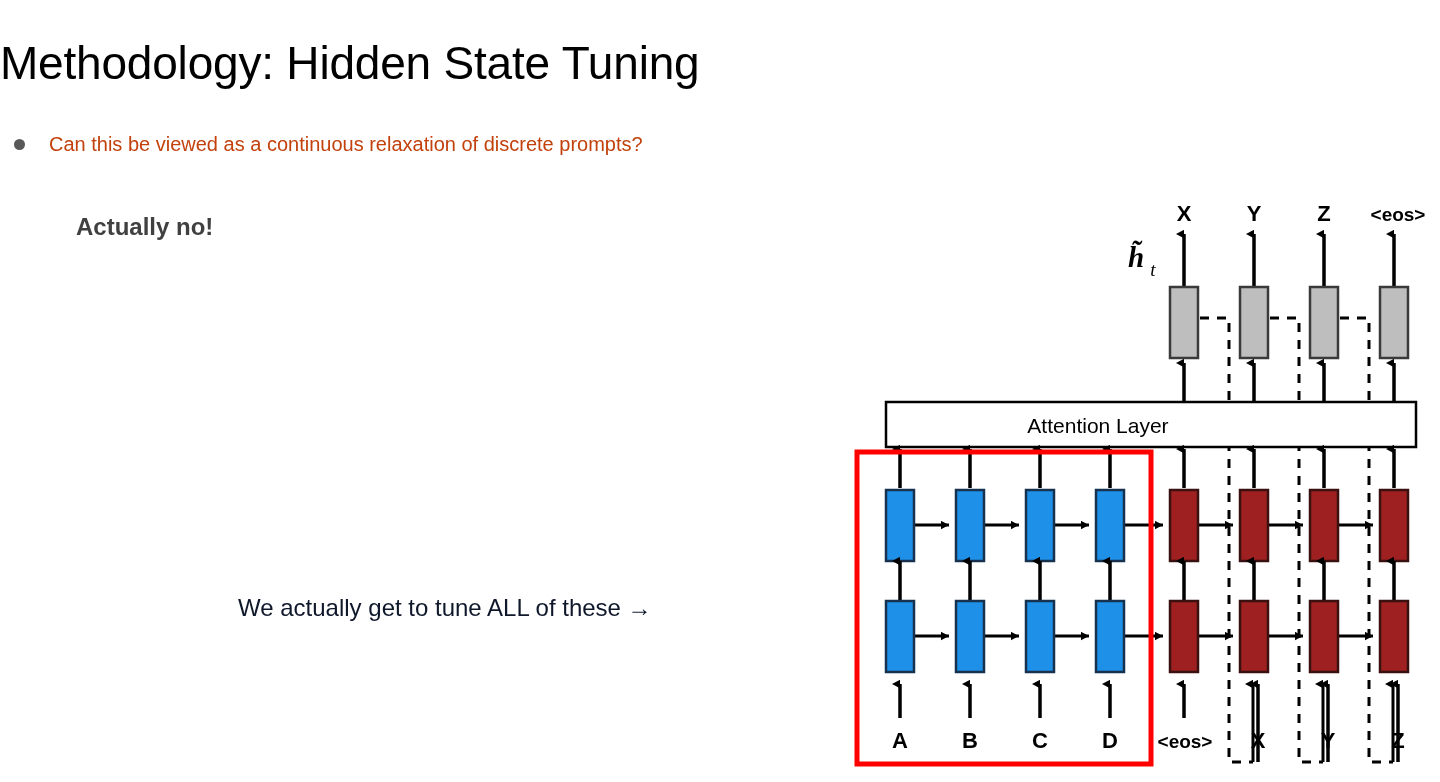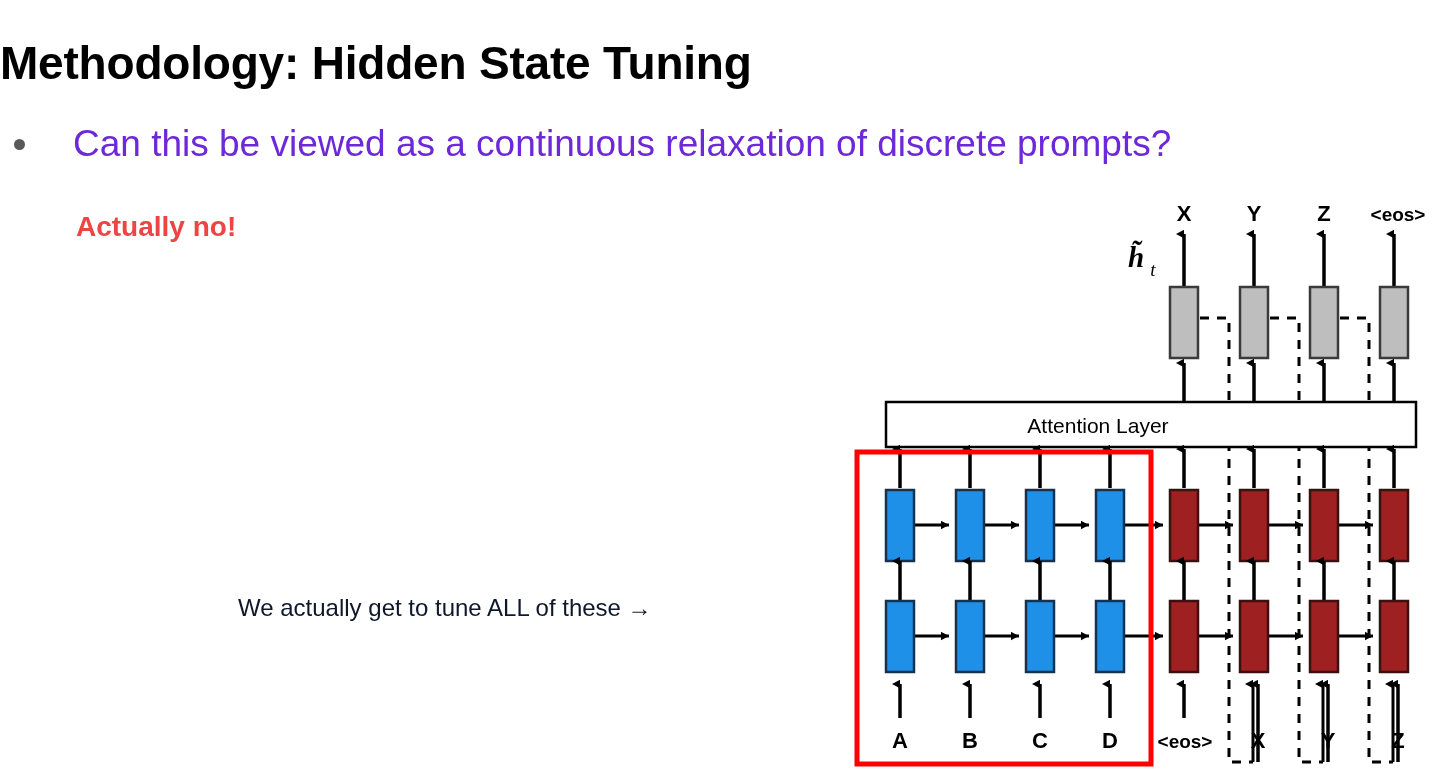--- a/index.html
+++ b/index.html
@@ -21,54 +21,54 @@
   }
 
   
   #slide-title {
     position: absolute;
     left: 0px;
     top: 2px;
     font-size: 46px;
     line-height: 60px;
     color: #000000;
-    font-weight: 700;
+    font-weight: 400;
     letter-spacing: -0.2px;
     white-space: nowrap;
   }
   #bullet-row {
     position: absolute;
     left: 14px;
     top: 124px;
     display: flex;
     align-items: flex-start;
   }
   .bullet-dot {
     width: 11px;
     height: 11px;
     border-radius: 50%;
     background: #595959;
     margin-top: 15px;
     flex: 0 0 auto;
   }
   #bullet-text {
-    margin-left: 48px;
-    font-size: 37px;
+    margin-left: 24px;
+    font-size: 20px;
     line-height: 40px;
-    color: #6d28d9;
+    color: #c2410c;
     white-space: nowrap;
   }
   #subbullet-text {
     position: absolute;
     left: 76px;
     top: 207px;
-    font-size: 28px;
+    font-size: 24px;
     line-height: 40px;
     font-weight: bold;
-    color: #ef4444;
+    color: #404040;
     white-space: nowrap;
   }
   #annotation-text {
     position: absolute;
     left: 238px;
     top: 591px;
     font-size: 24px;
     line-height: 34px;
     color: #0f172a;
     white-space: nowrap;

